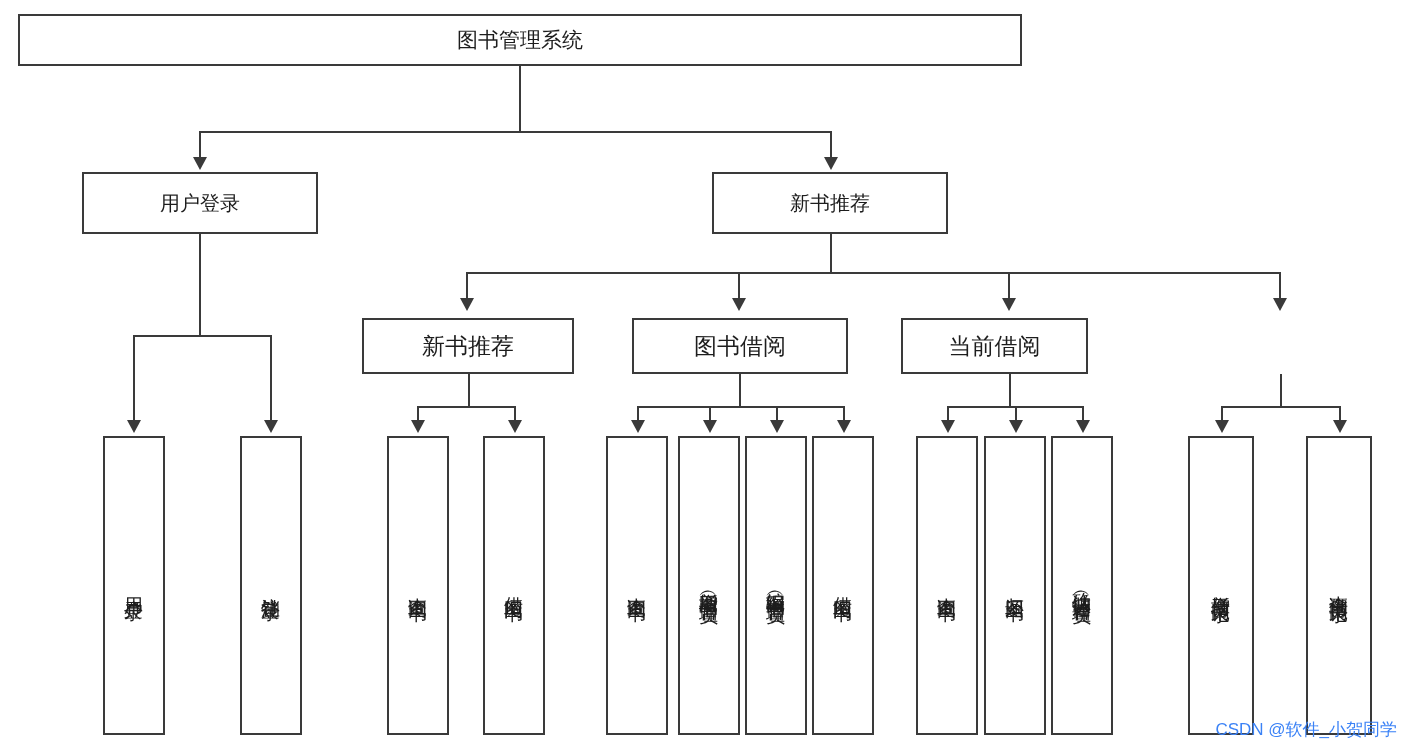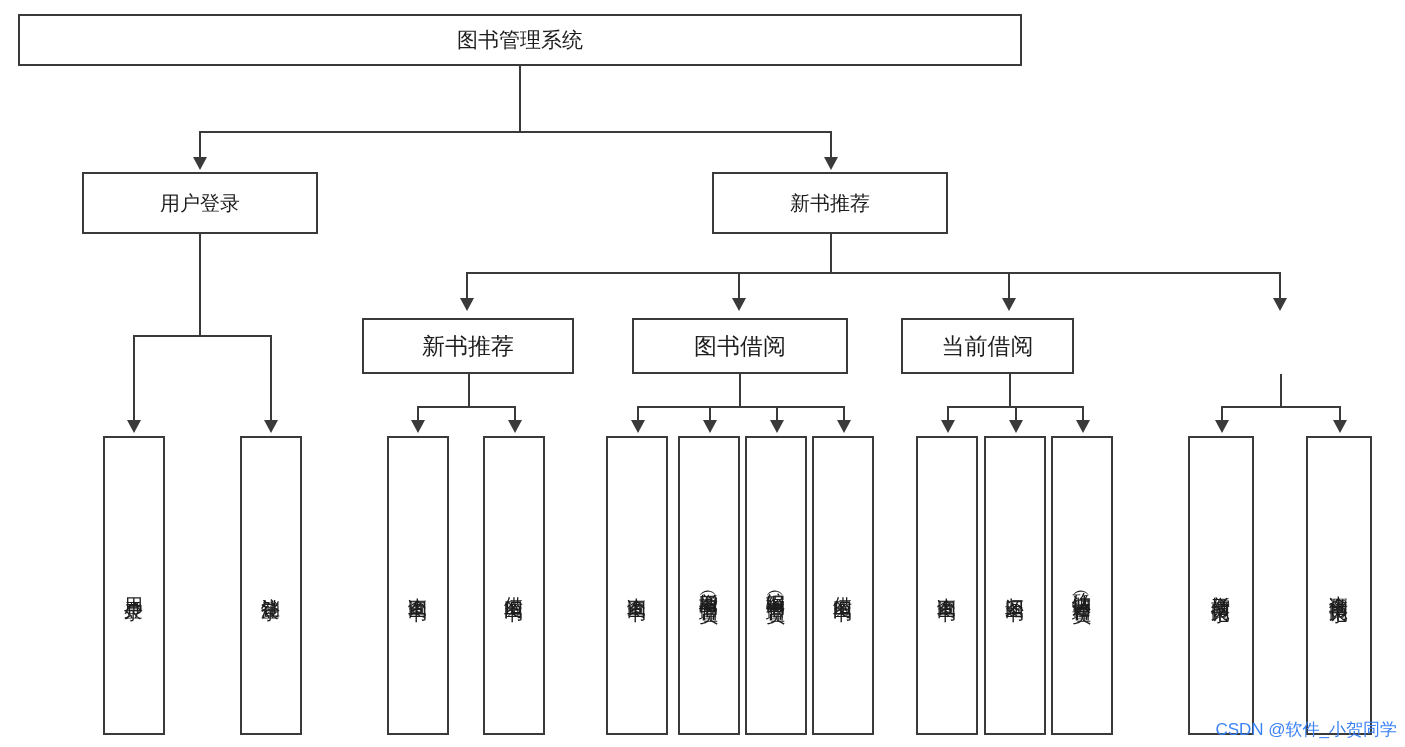--- a/index.html
+++ b/index.html
@@ -125,21 +125,21 @@
   <div class="arrow" style="left:1002px; top:298px;"></div>
   <div class="vline" style="left:1279px; top:272px; height:28px;"></div>
   <div class="arrow" style="left:1273px; top:298px;"></div>
 
   <div class="node lvl3" style="left:362px; top:318px; width:212px; height:56px;">
     <span>新书推荐</span>
   </div>
   <div class="node lvl3" style="left:632px; top:318px; width:216px; height:56px;">
     <span>图书借阅</span>
   </div>
-  <div class="node lvl3" style="left:901px; top:318px; width:173px; height:56px;">
+  <div class="node lvl3" style="left:901px; top:318px; width:187px; height:56px;">
     <span>当前借阅</span>
   </div>
 
   <div class="vline" style="left:468px; top:374px; height:32px;"></div>
   <div class="hline" style="left:417px; top:406px; width:98px;"></div>
   <div class="vline" style="left:417px; top:406px; height:16px;"></div>
   <div class="arrow" style="left:411px; top:420px;"></div>
   <div class="vline" style="left:514px; top:406px; height:16px;"></div>
   <div class="arrow" style="left:508px; top:420px;"></div>
 

